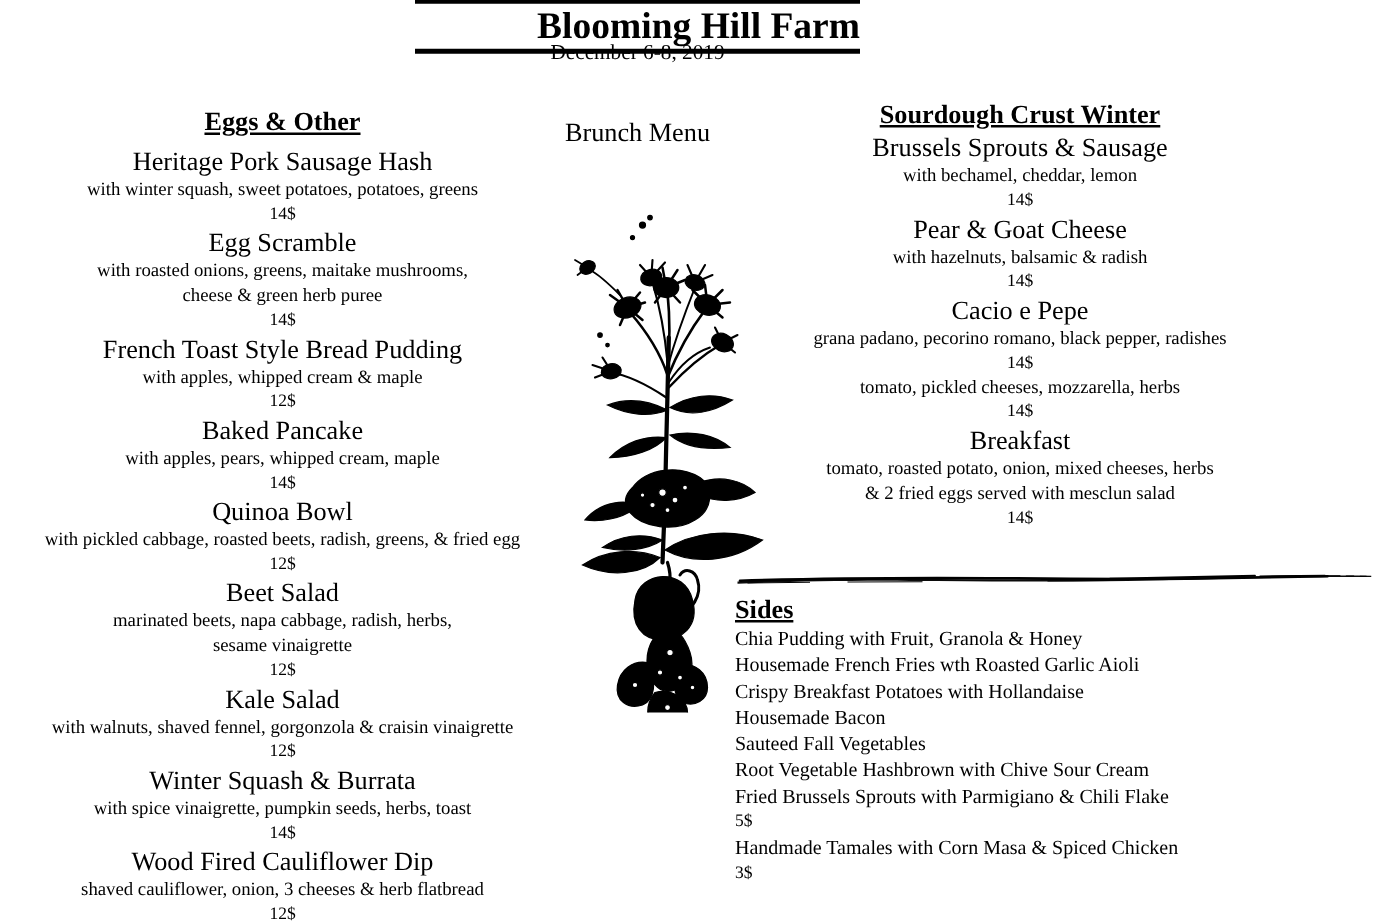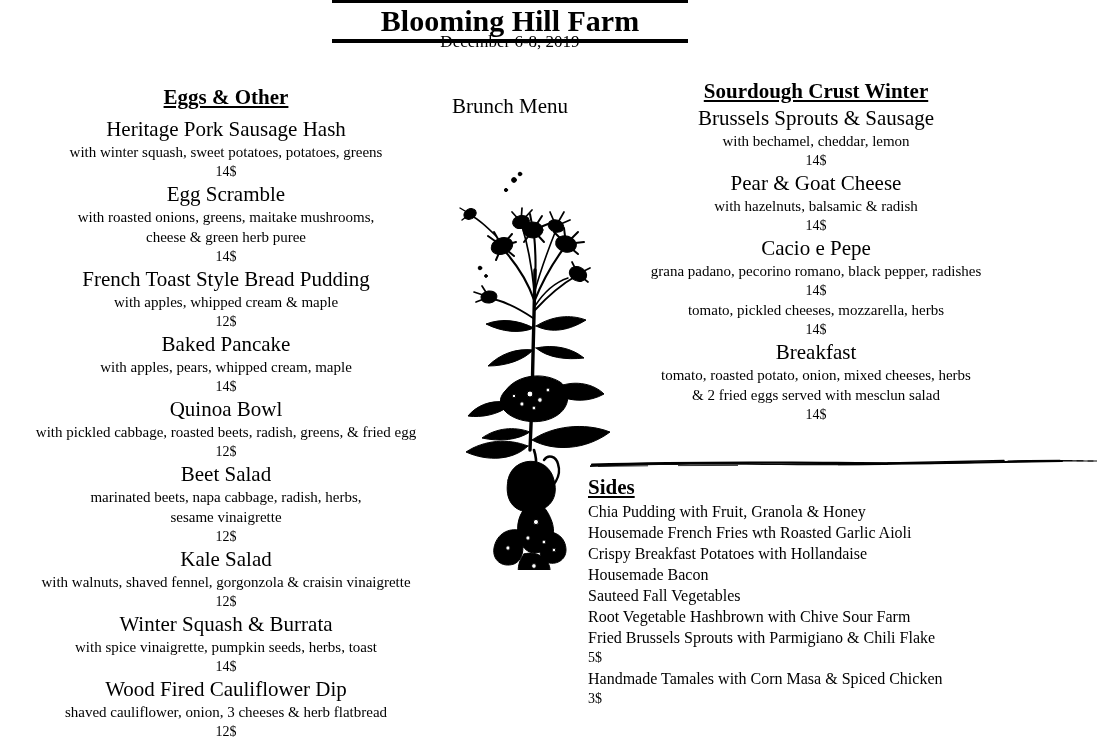--- a/index.html
+++ b/index.html
@@ -15,21 +15,21 @@
     color: #000000;
     position: relative;
   }
 
   
   .masthead {
     position: absolute;
     left: 332px;
     top: 0px;
     width: 356px;
-    text-align: center;
+    text-align: right;
   }
   .rule-top {
     height: 3px;
     background: #000;
     width: 100%;
     margin: 0;
   }
   .rule-bottom {
     height: 4px;
     background: #000;
@@ -348,18 +348,18 @@
 </div>
 
 <div class="col-sides">
   <div class="section-head tight">Sides</div>
 
   <div class="side-line">Chia Pudding with Fruit, Granola &amp; Honey</div>
   <div class="side-line">Housemade French Fries wth Roasted Garlic Aioli</div>
   <div class="side-line">Crispy Breakfast Potatoes with Hollandaise</div>
   <div class="side-line">Housemade Bacon</div>
   <div class="side-line">Sauteed Fall Vegetables</div>
-  <div class="side-line">Root Vegetable Hashbrown with Chive Sour Farm</div>
+  <div class="side-line">Root Vegetable Hashbrown with Chive Sour Cream</div>
   <div class="side-line">Fried Brussels Sprouts with Parmigiano &amp; Chili Flake</div>
   <div class="side-price">5$</div>
   <div class="side-line">Handmade Tamales with Corn Masa &amp; Spiced Chicken</div>
   <div class="side-price">3$</div>
 </div>
 
 </body></html>

